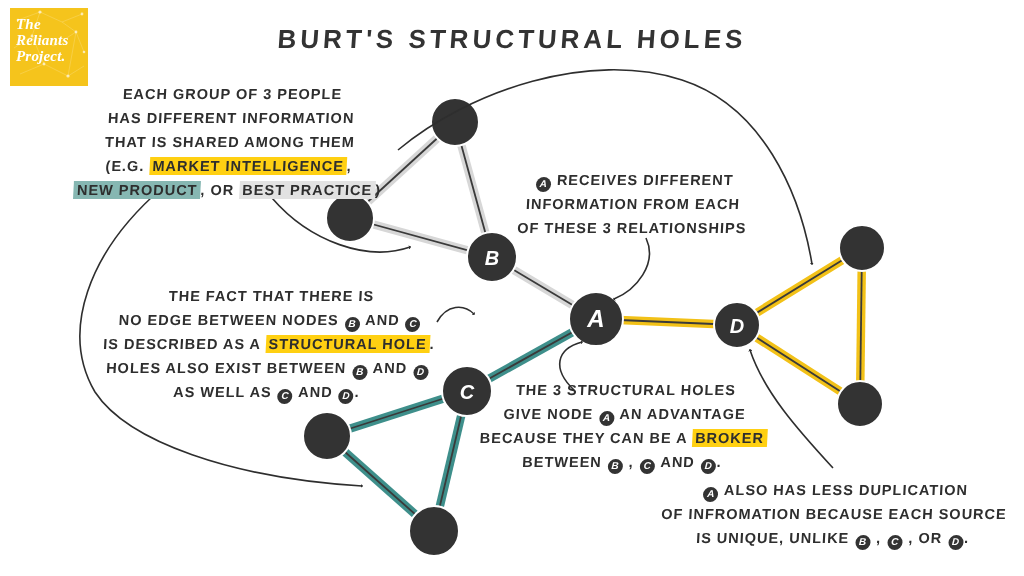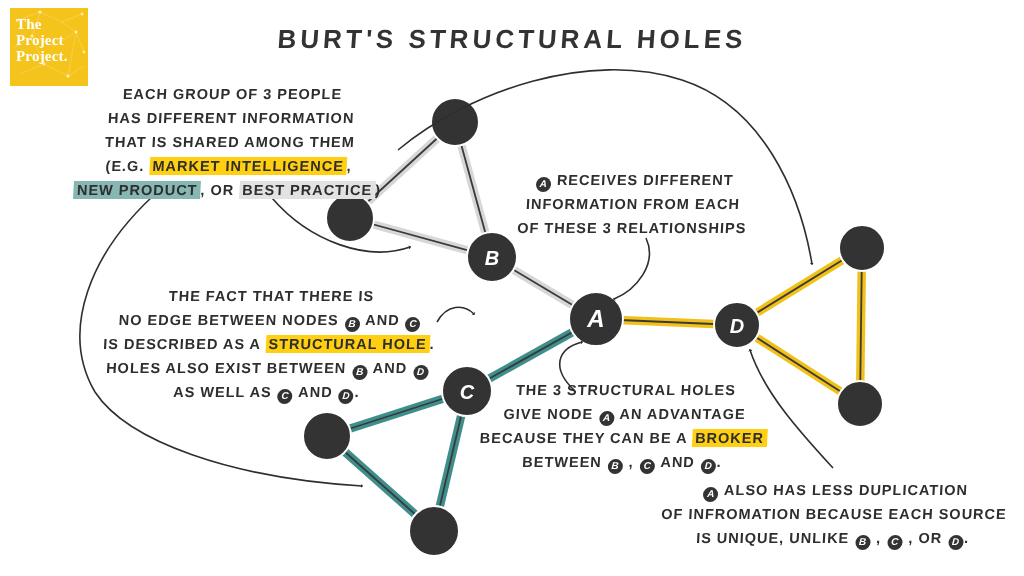--- a/index.html
+++ b/index.html
@@ -8,21 +8,21 @@
     overflow:hidden;font-family:"Liberation Sans",sans-serif;
   }
   
   #logo{
     position:absolute;left:10px;top:8px;width:78px;height:78px;
     box-sizing:border-box;padding:8px 6px;overflow:hidden;
   }
   #logo .logo-line{
     position:relative;z-index:2;color:#fff;
     font-family:"Liberation Serif",serif;font-weight:bold;
-    font-size:15px;line-height:16px;letter-spacing:.2px;
+    font-size:15px;line-height:16px;letter-spacing:.2px;font-style:italic;
   }
   #logo .logo-line:first-child{font-size:12px;line-height:13px;}
   #logo svg{position:absolute;inset:0;z-index:1;}
   
   #title{
     position:absolute;left:0;top:24px;width:1024px;text-align:center;
     font-size:26px;font-weight:bold;letter-spacing:4px;color:#333;
     transform:skewX(-4deg);
   }
   
@@ -62,21 +62,21 @@
           <circle cx="72" cy="6" r="1.4"></circle>
         <circle cx="22" cy="28" r="1.4"></circle>
           <circle cx="66" cy="24" r="1.4"></circle>
         <circle cx="34" cy="56" r="1.4"></circle>
           <circle cx="58" cy="68" r="1.6"></circle>
         <circle cx="8" cy="12" r="1.3"></circle>
           <circle cx="74" cy="44" r="1.3"></circle>
       </g>
     </svg>
     <div class="logo-line">The</div>
-    <div class="logo-line">Project</div>
+    <div class="logo-line">Reliants</div>
     <div class="logo-line">Project.</div>
   </div>
 
   <div id="title">BURT'S STRUCTURAL HOLES</div>
 
   <svg id="diagram" width="1024" height="576" viewBox="0 0 1024 576">
     <defs>
       <marker id="ah" markerWidth="14" markerHeight="12" refX="1" refY="5" orient="auto" markerUnits="userSpaceOnUse">
         <path d="M-7 0 L1 5 L-7 10" fill="none" stroke="#2e2e2e" stroke-width="1.8" stroke-linecap="round" stroke-linejoin="round"></path>
       </marker>

